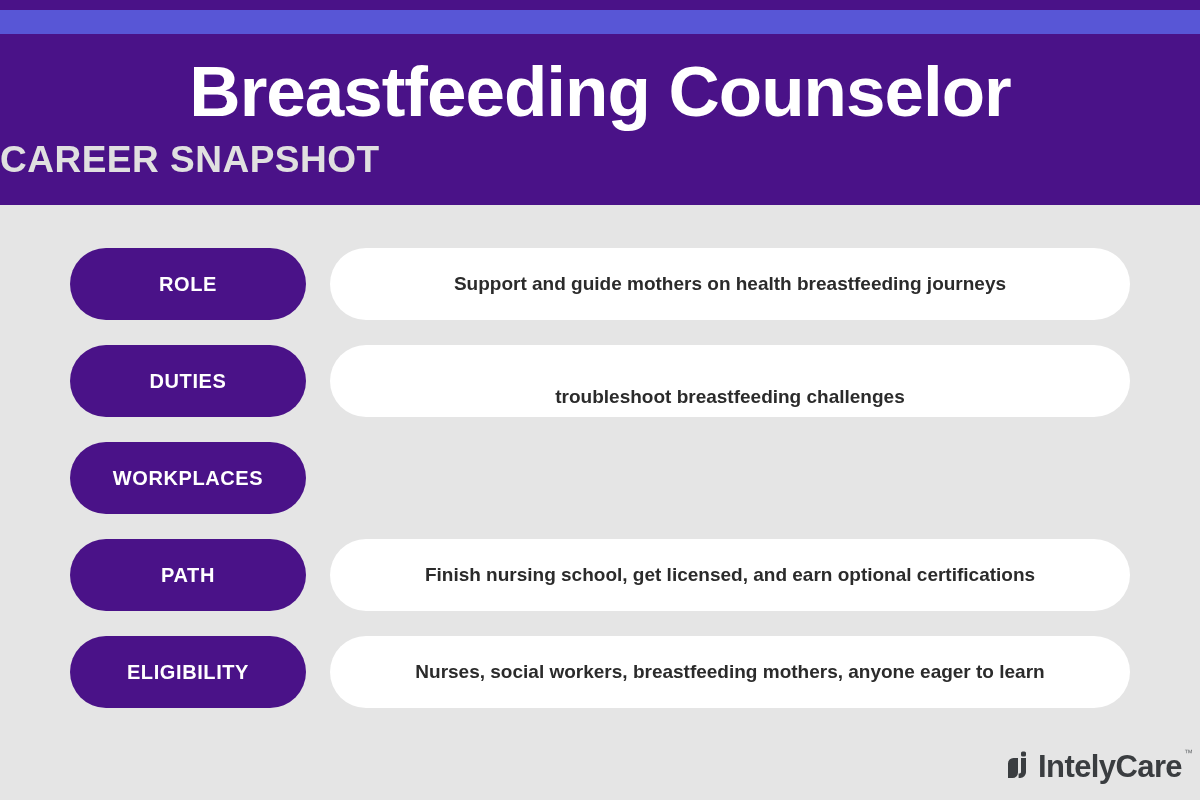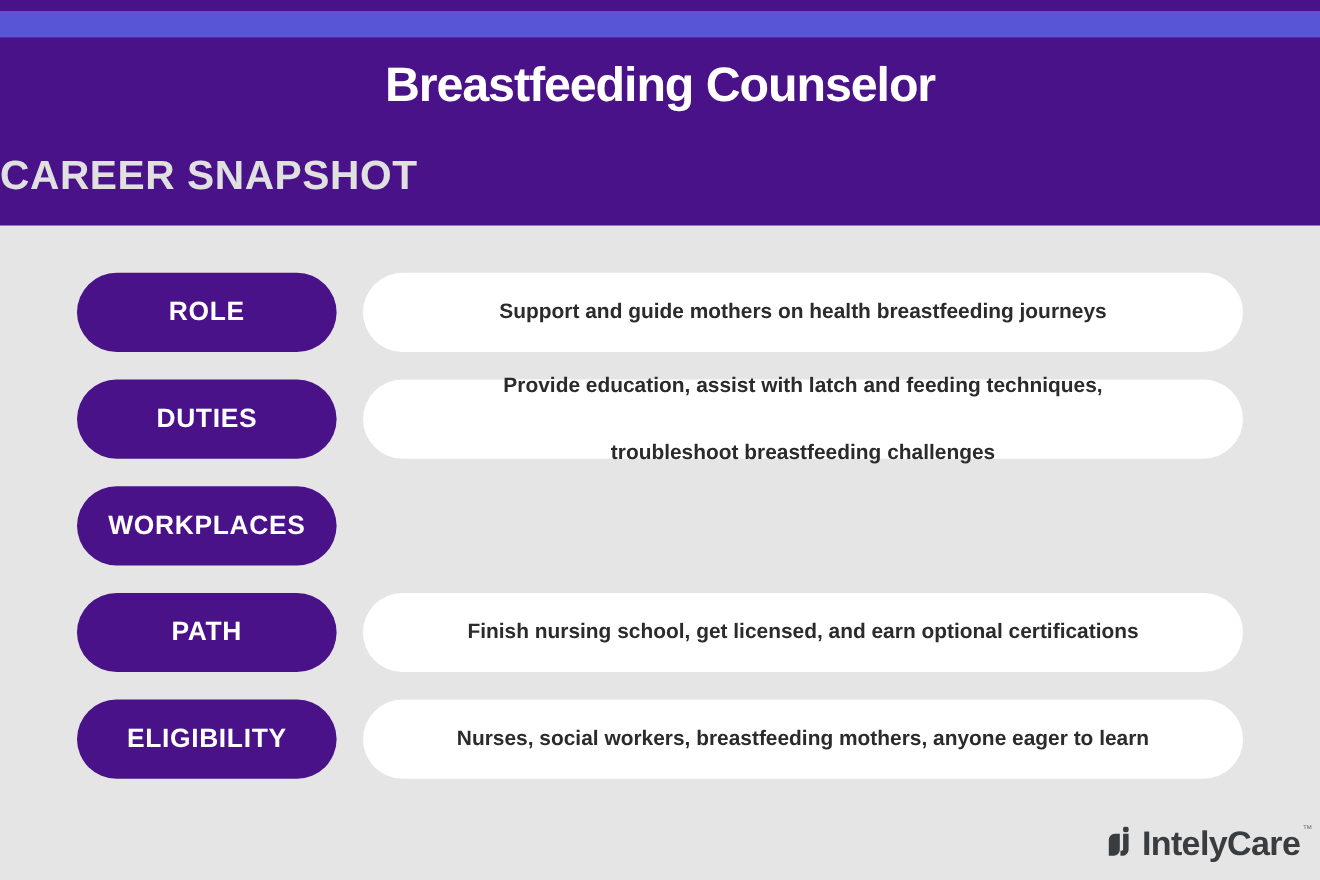--- a/index.html
+++ b/index.html
@@ -22,21 +22,21 @@
   .accent-stripe {
     position:absolute;
     top:10px; left:0;
     width:1200px; height:24px;
     background:#5856d6;
   }
   .header-title {
     position:absolute;
     top:55px; left:0; width:1200px;
     text-align:center;
-    font-size:44px;
+    font-size:71px;
     font-weight:bold;
     letter-spacing:-1px;
     color:#ffffff;
     line-height:1.05;
     white-space:nowrap;
   }
   .header-subtitle {
     position:absolute;
     top:140px; left:0; width:1200px;
     text-align:left;
@@ -66,21 +66,21 @@
     left:70px; top:0;
     width:236px; height:72px;
     background:#4a1288;
     border-radius:36px;
     display:flex;
     align-items:center;
     justify-content:center;
   }
   .pill-label {
     color:#ffffff;
-    font-size:24px;
+    font-size:20px;
     font-weight:bold;
     letter-spacing:0.6px;
     text-transform:uppercase;
     white-space:nowrap;
   }
   .card {
     position:absolute;
     left:330px; top:0;
     width:800px; height:72px;
     background:#ffffff;
@@ -146,21 +146,20 @@
       </div>
     </div>
   </div>
 
   <div class="row">
     <div class="pill">
       <span class="pill-label">DUTIES</span>
     </div>
     <div class="card">
       <div class="card-text">
-        <span class="line1">Provide education, assist with latch and feeding techniques,</span>
         <span class="line2">troubleshoot  breastfeeding challenges</span>
       </div>
     </div>
   </div>
 
   <div class="row">
     <div class="pill">
       <span class="pill-label">WORKPLACES</span>
     </div>
   </div>

